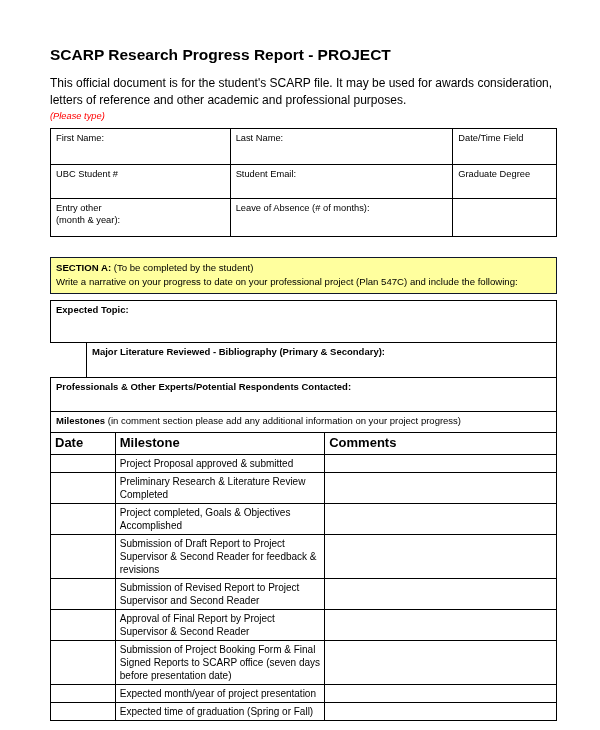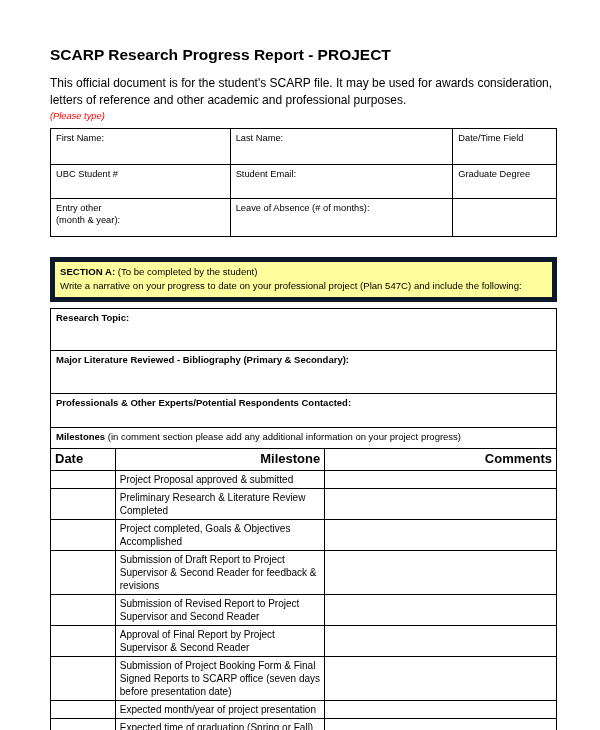--- a/index.html
+++ b/index.html
@@ -23,52 +23,52 @@
     font-size: 9.3px;
     padding: 3px 5px;
     line-height: 1.3;
   }
   .info-table .r1 td { height: 36px; }
   .info-table .r2 td { height: 34px; margin-top: 26px; }
   .info-table .r3 td { height: 38px; }
 
   .section-a {
     margin-top: 20px;
-    border: 5px solid #0f172a;
+    border: 1px solid #0f172a;
     background: #ffff9e;
     padding: 3px 5px 4px 5px;
     font-size: 9.6px;
     line-height: 1.45;
   }
   .section-a .b { font-weight: bold; }
 
   .box {
     border: 1px solid #000;
     margin-top: -1px;
     padding: 3px 5px;
     font-size: 9.5px;
     font-weight: bold;
   }
   .box.first { margin-top: 6px; }
   .box.research { height: 43px; }
-  .box.literature { height: 44px; }
+  .box.literature { height: 36px; margin-left: 36px; }
   .box.professionals { height: 35px; }
   .box.milestones-line { height: 22px; font-weight: normal; }
   .box.milestones-line .b { font-weight: bold; }
 
   .ms-table { margin-top: -1px; }
   .ms-table th, .ms-table td {
     border: 1px solid #000;
     vertical-align: top;
     padding: 2px 4px;
     line-height: 1.3;
   }
   .ms-table th { font-size: 13px; font-weight: bold; height: 18px; }
   .ms-table th.h-date { text-align: left; }
-  .ms-table th.h-mid, .ms-table th.h-com { text-align: right; }
+  .ms-table th.h-mid, .ms-table th.h-com { text-align: left; }
   .ms-table td { font-size: 10px; height: 15px; }
 </style>
 </head>
 <body>
 
 <div class="doc">
 
   <h1 class="title">SCARP Research Progress Report - PROJECT</h1>
   <p class="desc">This official document is for the student's SCARP file.  It may be used for awards consideration, letters of reference and other academic and professional purposes.</p>
   <p class="please-type">(Please type)</p>
@@ -114,21 +114,21 @@
     </tr>
   </tbody>
     </table>
 
   <div class="section-a">
     <div><span class="b">SECTION A:</span><span> (To be completed by the student)</span></div>
     <div>Write a narrative on your progress to date on your professional project (Plan 547C) and include the following:</div>
   </div>
 
   <div class="box first research">
-    <span>Research Topic:</span>
+    <span>Expected Topic:</span>
   </div>
   <div class="box literature">
     <span>Major Literature Reviewed - Bibliography (Primary &amp; Secondary):</span>
   </div>
   <div class="box professionals">
     <span>Professionals &amp; Other Experts/Potential Respondents Contacted:</span>
   </div>
   <div class="box milestones-line">
     <span class="b">Milestones</span><span> (in comment section please add any additional information on your project progress)</span>
   </div>

